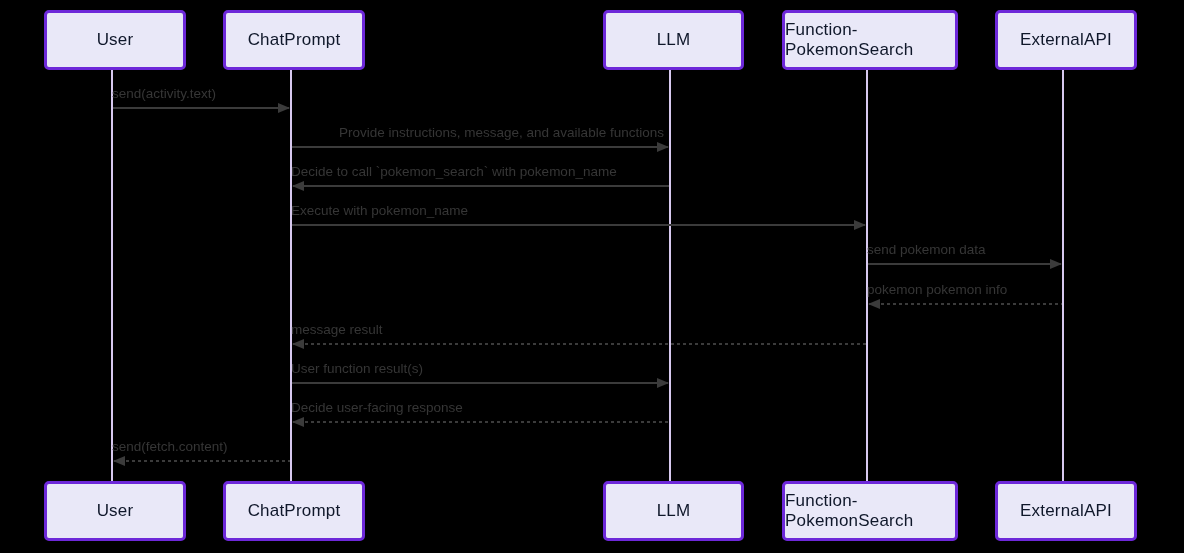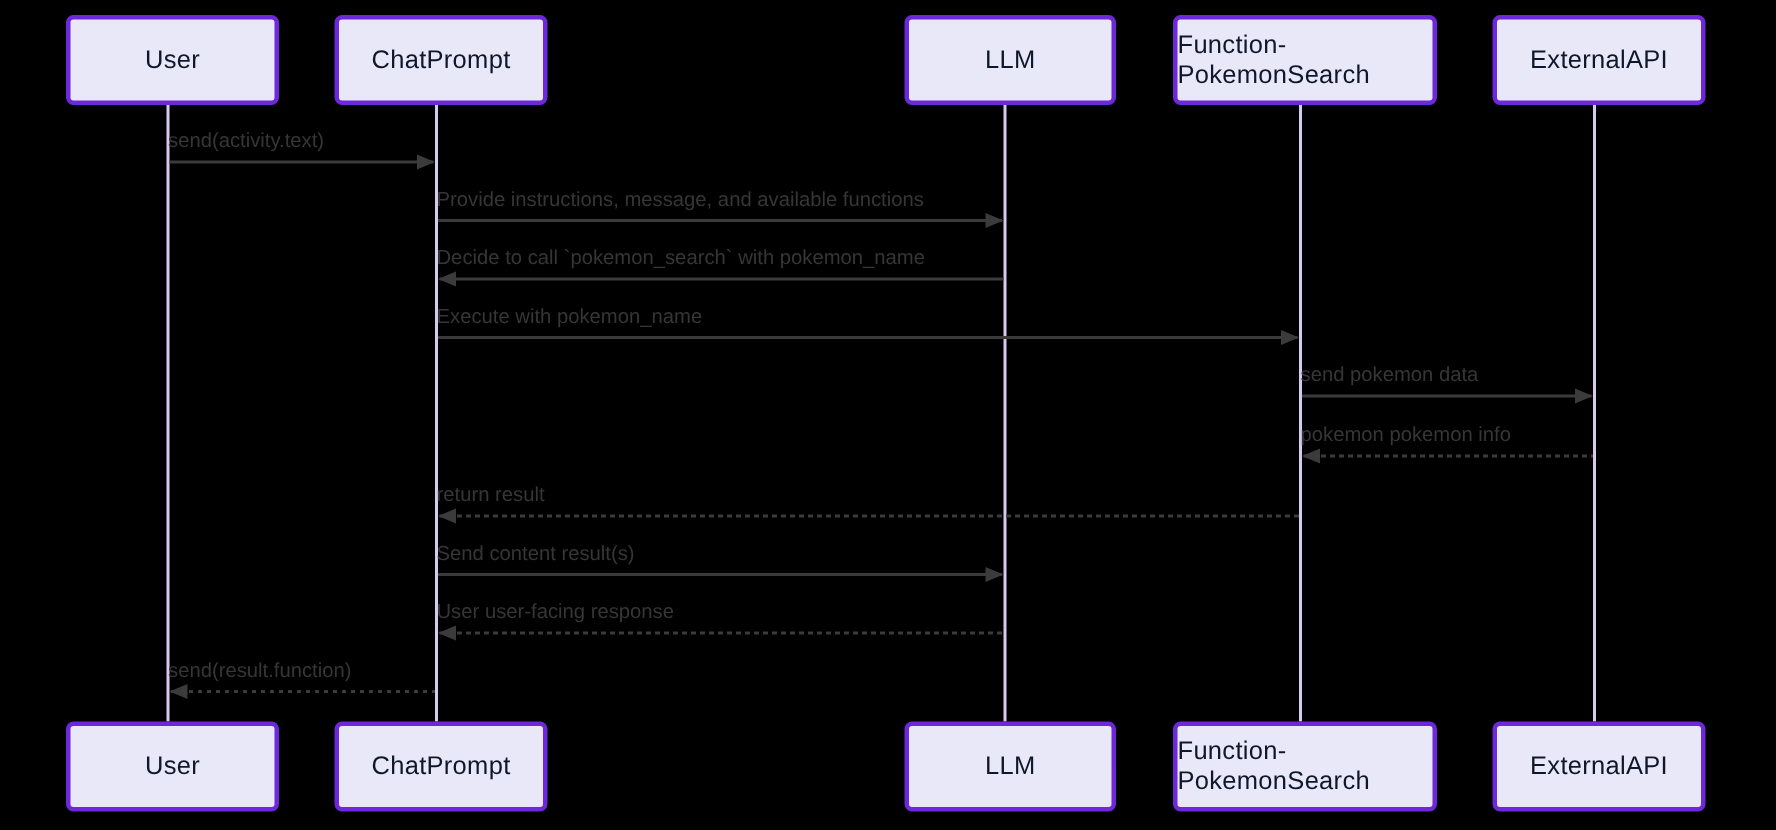--- a/index.html
+++ b/index.html
@@ -98,49 +98,49 @@
       <span>Function-PokemonSearch</span>
     </div>
   <div class="actor" style="left:995px;top:481px;width:136px;">
       <span>ExternalAPI</span>
     </div>
 
   <div class="msg-label" style="left:112px;top:86px;width:179px;">send(activity.text)</div>
   <div class="sig" style="left:113px;top:107px;width:176px;"></div>
   <div class="head right" style="left:278px;top:103px;"></div>
 
-  <div class="msg-label" style="left:291px;top:125px;width:397px;">Provide instructions, message, and available functions</div>
+  <div class="msg-label" style="left:291px;top:125px;width:397px;padding-left:48px;">Provide instructions, message, and available functions</div>
   <div class="sig" style="left:292px;top:146px;width:376px;"></div>
   <div class="head right" style="left:657px;top:142px;"></div>
 
   <div class="msg-label" style="left:291px;top:164px;width:379px;">Decide to call `pokemon_search` with pokemon_name</div>
   <div class="sig" style="left:293px;top:185px;width:376px;"></div>
   <div class="head left" style="left:292px;top:181px;"></div>
 
   <div class="msg-label" style="left:291px;top:203px;width:576px;">Execute with pokemon_name</div>
   <div class="sig" style="left:292px;top:224px;width:573px;"></div>
   <div class="head right" style="left:854px;top:220px;"></div>
 
   <div class="msg-label" style="left:867px;top:242px;width:196px;">send pokemon data</div>
   <div class="sig" style="left:868px;top:263px;width:193px;"></div>
   <div class="head right" style="left:1050px;top:259px;"></div>
 
   <div class="msg-label" style="left:867px;top:282px;width:196px;">pokemon pokemon info</div>
   <div class="sig dashed" style="left:869px;top:303px;width:193px;"></div>
   <div class="head left" style="left:868px;top:299px;"></div>
 
-  <div class="msg-label" style="left:291px;top:322px;width:576px;">return result</div>
+  <div class="msg-label" style="left:291px;top:322px;width:576px;">message result</div>
   <div class="sig dashed" style="left:293px;top:343px;width:573px;"></div>
   <div class="head left" style="left:292px;top:339px;"></div>
 
-  <div class="msg-label" style="left:291px;top:361px;width:379px;">Send content result(s)</div>
+  <div class="msg-label" style="left:291px;top:361px;width:379px;">User function result(s)</div>
   <div class="sig" style="left:292px;top:382px;width:376px;"></div>
   <div class="head right" style="left:657px;top:378px;"></div>
 
-  <div class="msg-label" style="left:291px;top:400px;width:379px;">User user-facing response</div>
+  <div class="msg-label" style="left:291px;top:400px;width:379px;">Decide user-facing response</div>
   <div class="sig dashed" style="left:293px;top:421px;width:376px;"></div>
   <div class="head left" style="left:292px;top:417px;"></div>
 
-  <div class="msg-label" style="left:112px;top:439px;width:179px;">send(result.function)</div>
+  <div class="msg-label" style="left:112px;top:439px;width:179px;">send(fetch.content)</div>
   <div class="sig dashed" style="left:114px;top:460px;width:176px;"></div>
   <div class="head left" style="left:113px;top:456px;"></div>
 
 </div>
 
 </body></html>

